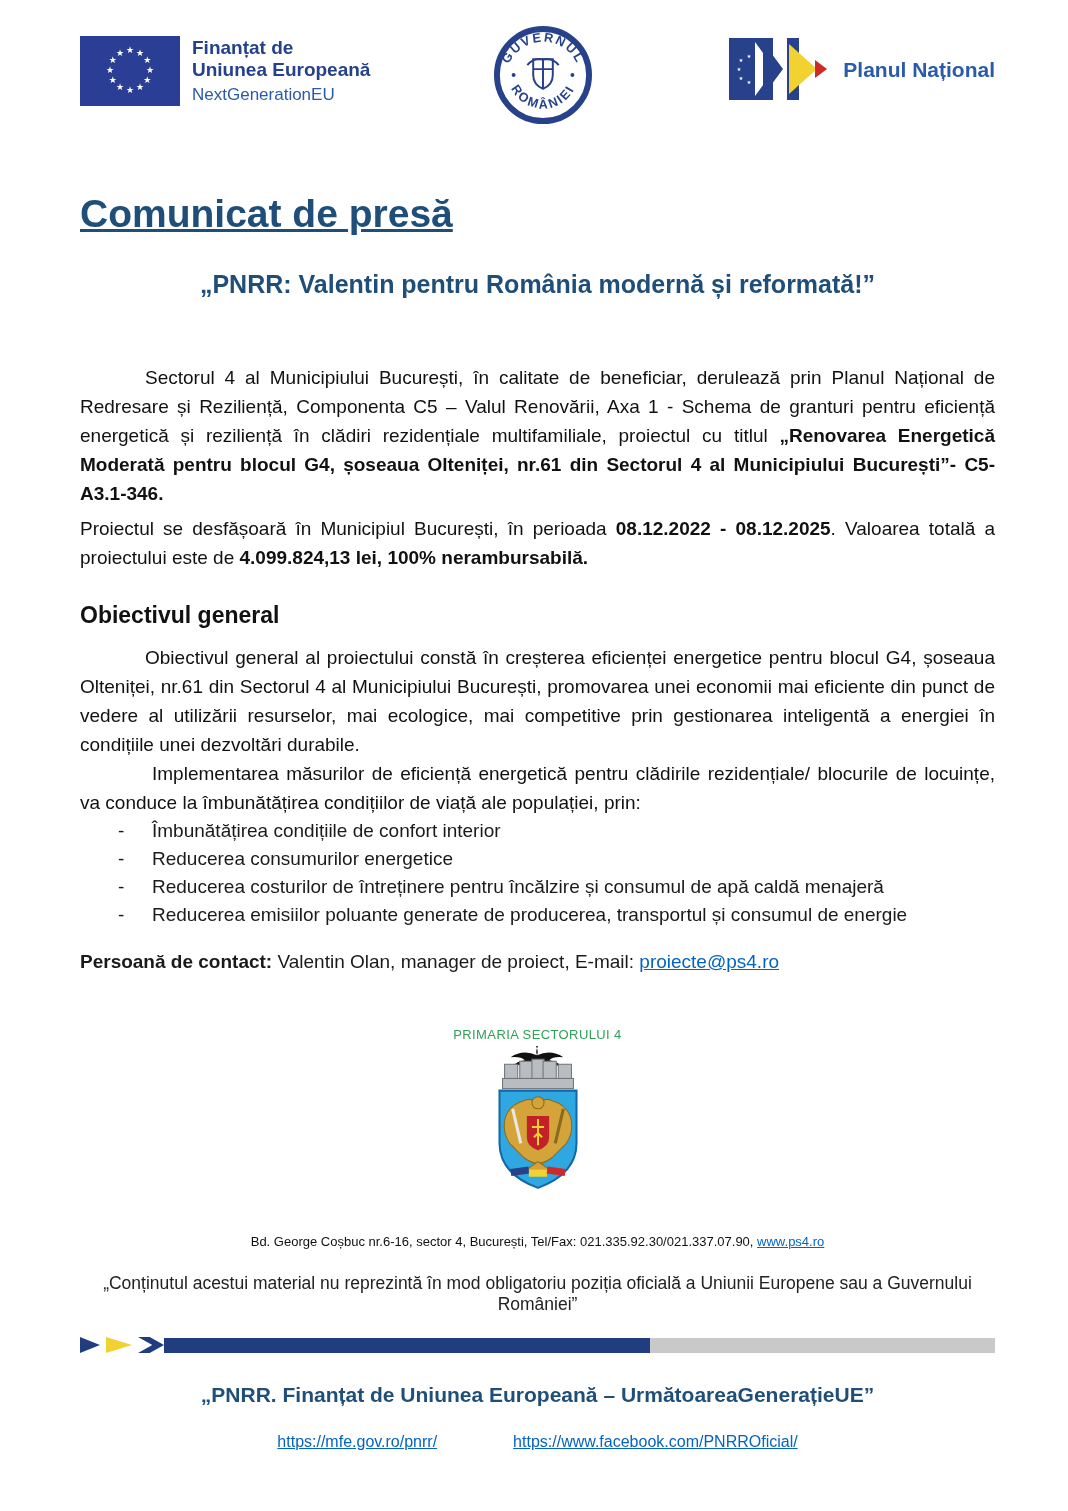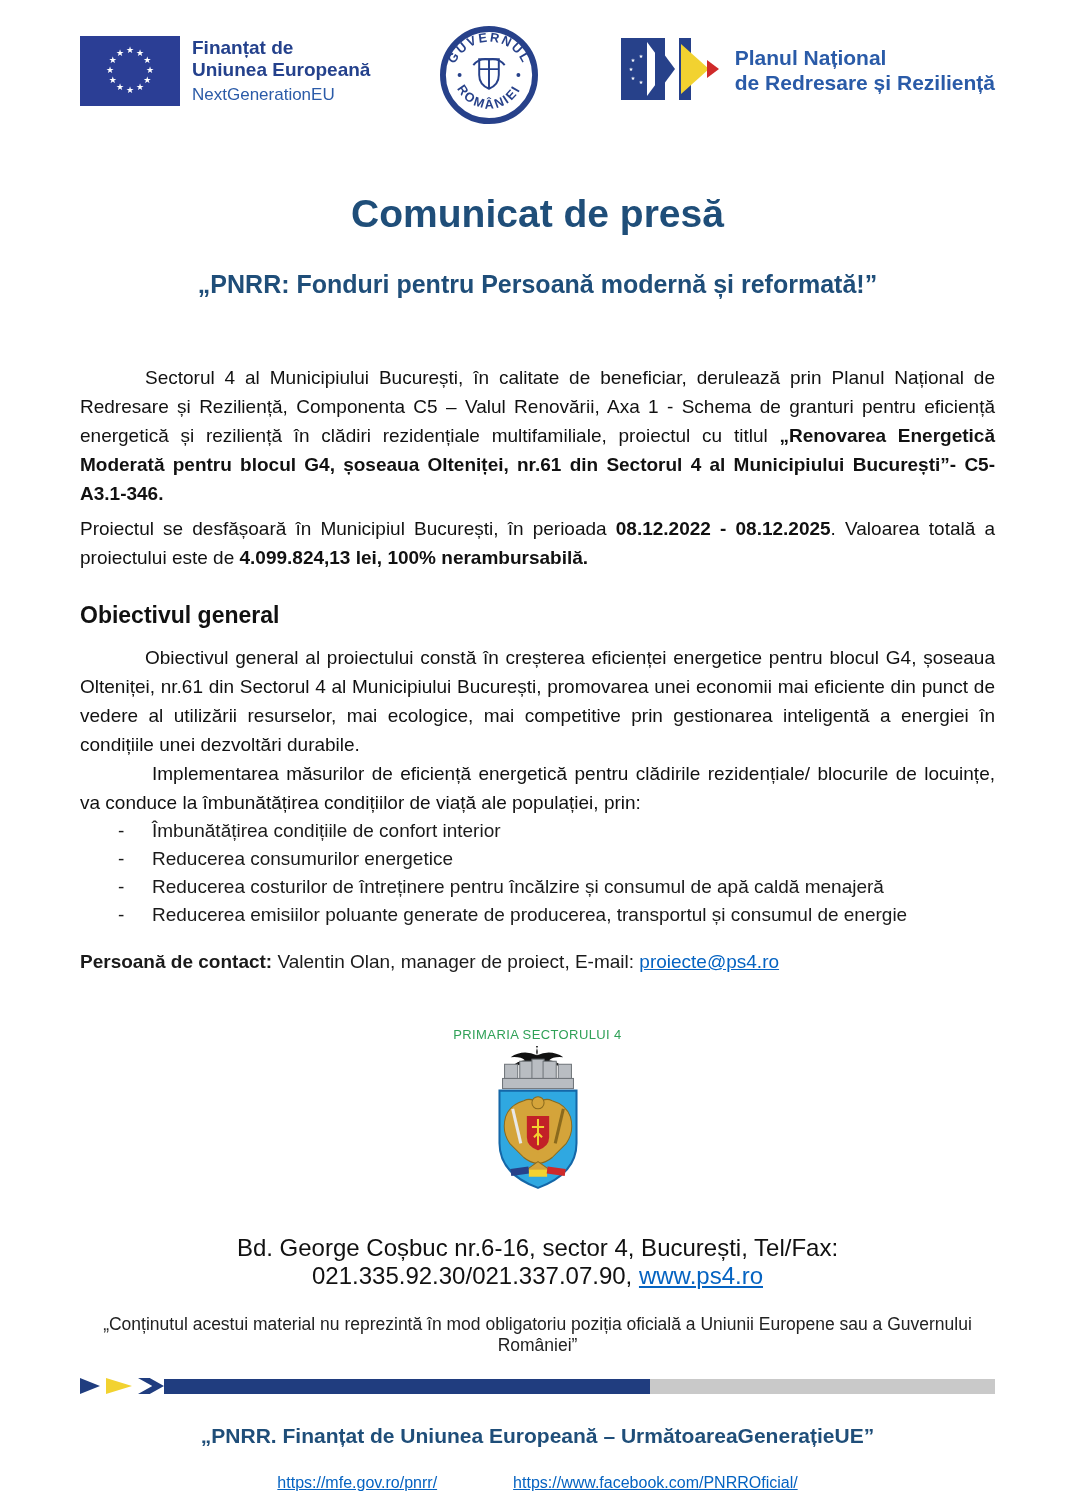--- a/index.html
+++ b/index.html
@@ -13,41 +13,41 @@
   .eu-logo { display:flex; align-items:flex-start; gap:12px; margin-top:12px; }
   .eu-flag { width:100px; height:70px; flex:0 0 auto; }
   .eu-text { line-height:1.18; padding-top:1px; }
   .eu-text .b { font-weight:bold; color:#24418c; font-size:19px; }
   .eu-text .r { color:#2b5ba8; font-size:17px; margin-top:3px; }
   .gov-seal { width:98px; height:98px; margin-top:2px; margin-left:30px; }
   .pnrr-logo { display:flex; align-items:center; gap:10px; margin-top:14px;padding-left:44px; }
   .pnrr-flag { width:104px; height:64px; }
   .pnrr-text { color:#2a5ba8; font-weight:bold; font-size:21px; line-height:1.2; }
   
-  .doc-title { text-align:center; color:#1f4e79; font-weight:bold; font-size:39px; margin-top:64px; letter-spacing:0; }
+  .doc-title { text-align:left; color:#1f4e79; font-weight:bold; font-size:39px; margin-top:64px; letter-spacing:0;text-decoration:underline; }
   .doc-subtitle { text-align:center; color:#1f4e79; font-weight:bold; font-size:25px; margin-top:34px; }
   
   .body-text { font-size:19px; line-height:29px; text-align:justify; color:#111; }
   .p1 { margin-top:64px; text-indent:65px; }
   .p2 { margin-top:6px; }
   .section-heading { font-size:23px; font-weight:bold; color:#111; margin-top:30px; }
   .p3 { margin-top:14px; text-indent:65px; }
   .p4 { text-indent:72px; }
   ul.dash-list { list-style:none; }
   ul.dash-list li { position:relative; padding-left:72px; line-height:28px; font-size:19px; }
   ul.dash-list li::before { content:"-"; position:absolute; left:38px; }
   .contact-line { margin-top:22px; font-size:19px; }
   .contact-line .lbl { font-weight:bold; }
   a.link { color:#0563c1; text-decoration:underline; cursor:pointer; }
   
   .primaria-block { margin-top:54px; text-align:center; }
   .primaria-label { color:#2fa157; font-weight:normal; font-size:13px; letter-spacing:0.4px; }
   .coa { width:120px; height:152px; margin-top:2px; }
   
-  .address-line { text-align:center; font-size:24px; margin-top:34px; color:#111; }
+  .address-line { text-align:center; font-size:13px; margin-top:34px; color:#111; }
   .disclaimer-line { text-align:center; font-size:17.5px; margin-top:24px; color:#222; }
   .deco-bar { display:flex; align-items:center; margin-top:22px; height:16px; }
   .tri { width:0; height:0; border-top:8px solid transparent; border-bottom:8px solid transparent; }
   .tri-navy { border-left:20px solid #203d7f; }
   .tri-yellow { border-left:26px solid #f2d230; margin-left:6px; }
   .chev { width:26px; height:16px; background:#203d7f; margin-left:6px;
           clip-path:polygon(0 0, 45% 0, 100% 50%, 45% 100%, 0 100%, 55% 50%); }
   .bar-navy { width:486px; height:15px; background:#203d7f; }
   .bar-gray { width:345px; height:15px; background:#c9c9c9; }
   .footer-pnrr { text-align:center; color:#1f4e79; font-weight:bold; font-size:21px; margin-top:30px; }
@@ -120,27 +120,26 @@
             <text x="12" y="24">★</text>
         </g>
         <polygon points="26,4 46,31 26,58" fill="#ffffff"></polygon>
         <polygon points="34,4 54,31 34,58" fill="#27418a"></polygon>
         <rect x="58" y="0" width="12" height="62" fill="#27418a"></rect>
         <polygon points="60,6 88,31 60,56" fill="#f2d230"></polygon>
         <polygon points="86,22 98,31 86,40" fill="#cf2a2a"></polygon>
       </svg>
       <div class="pnrr-text">
         <div>Planul Național</div>
-        <div>de Redresare și Reziliență</div>
       </div>
     </div>
   </div>
 
   <h1 class="doc-title">Comunicat de presă</h1>
-  <h2 class="doc-subtitle">„PNRR: Fonduri pentru Persoană modernă și reformată!”</h2>
+  <h2 class="doc-subtitle">„PNRR: Valentin pentru România modernă și reformată!”</h2>
 
   <p class="body-text p1"><span>Sectorul 4 al Municipiului București, în calitate de beneficiar, derulează prin Planul Național de Redresare și Reziliență, Componenta C5 – Valul Renovării, Axa 1 - Schema de granturi pentru eficiență energetică și reziliență în clădiri rezidențiale multifamiliale, proiectul cu titlul </span><b>„Renovarea Energetică Moderată pentru blocul G4, șoseaua Olteniței, nr.61 din Sectorul 4 al Municipiului București”- C5-A3.1-346.</b></p>
 
   <p class="body-text p2"><span>Proiectul se desfășoară în Municipiul București, în perioada </span><b>08.12.2022 - 08.12.2025</b><span>. Valoarea totală a proiectului este de </span><b>4.099.824,13 lei, 100% nerambursabilă.</b></p>
 
   <h3 class="section-heading">Obiectivul general</h3>
 
   <p class="body-text p3">Obiectivul general al proiectului constă în creșterea eficienței energetice pentru blocul G4, șoseaua Olteniței, nr.61 din Sectorul 4 al Municipiului București, promovarea unei economii mai eficiente din punct de vedere al utilizării resurselor, mai ecologice, mai competitive prin gestionarea inteligentă a energiei în condițiile unei dezvoltări durabile.</p>
 
   <p class="body-text p4">Implementarea măsurilor de eficiență energetică pentru clădirile rezidențiale/ blocurile de locuințe, va conduce la îmbunătățirea condițiilor de viață ale populației, prin:</p>

